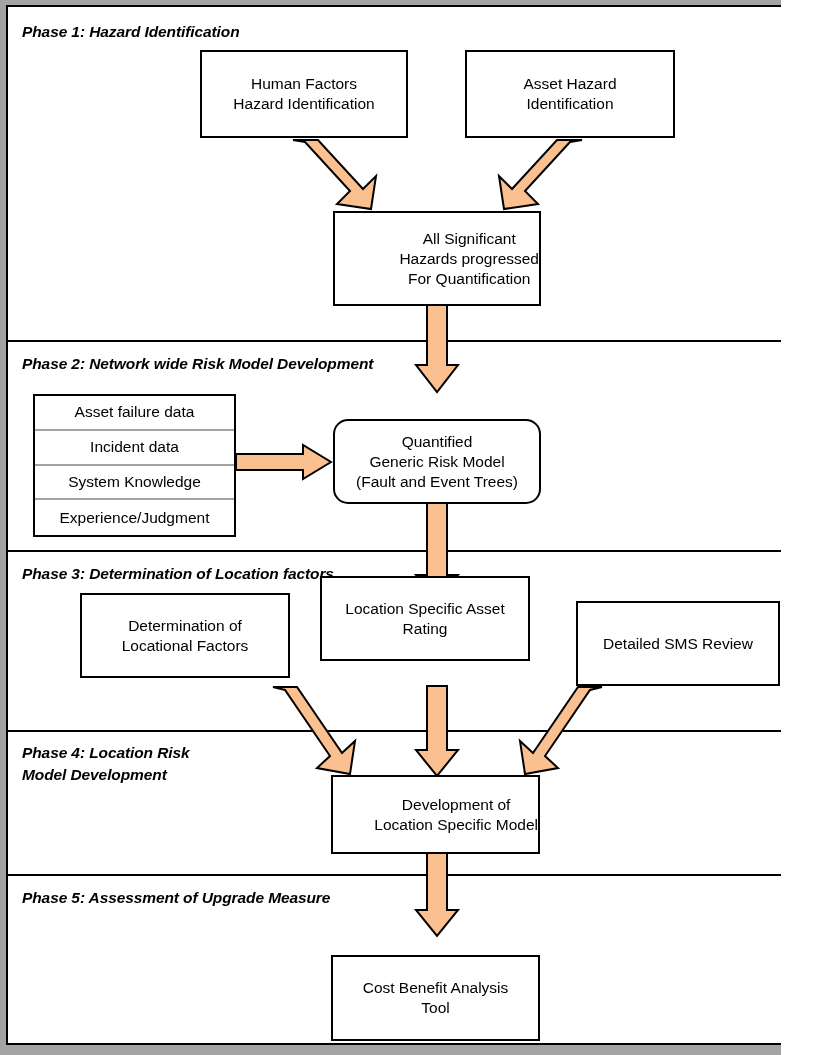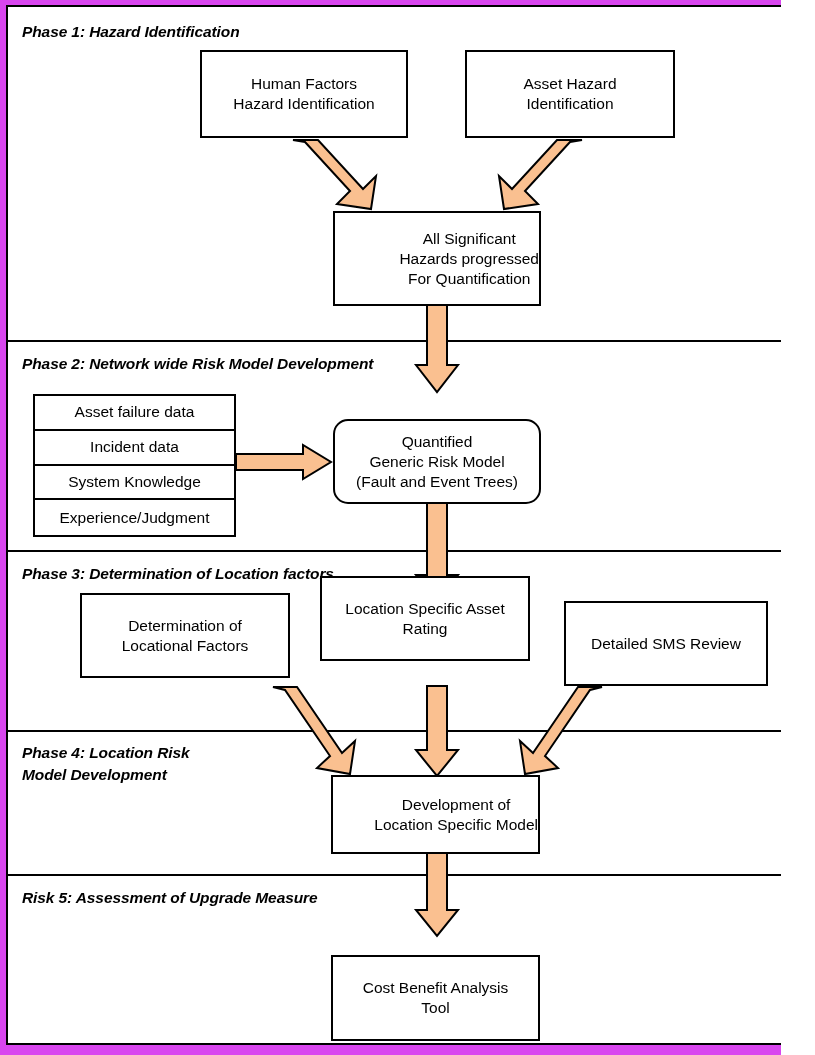--- a/index.html
+++ b/index.html
@@ -5,21 +5,21 @@
   html, body {
     margin: 0;
     padding: 0;
     background: #ffffff;
     font-family: "Liberation Sans", sans-serif;
   }
   #canvas {
     position: relative;
     width: 781px;
     height: 1055px;
-    background: #d946ef;
+    background: #a3a3a3;
     overflow: hidden;
   }
   
   .frame {
     position: absolute;
     left: 6px;
     top: 5px;
     width: 797px;
     height: 1040px;
     border: 2px solid #000000;
@@ -67,21 +67,21 @@
   .stack {
     position: absolute;
     border: 2px solid #000000;
     box-sizing: border-box;
     background: #ffffff;
     z-index: 3;
   }
   .stack-row {
     height: 34.75px;
     box-sizing: border-box;
-    border-bottom: 2px solid #000000;
+    border-bottom: 2px solid #a3a3a3;
     display: flex;
     align-items: center;
     justify-content: center;
     font-family: "Liberation Sans", sans-serif;
     font-size: 15.5px;
     color: #000000;
   }
   .stack-row:last-child { border-bottom: none; }
   
   .arrows {
@@ -173,32 +173,32 @@
   <div class="box" style="left:80px; top:593px; width:210px; height:85px;">
     <span class="txt">Determination of
 Locational Factors</span>
   </div>
 
   <div class="box" style="left:320px; top:576px; width:210px; height:85px;">
     <span class="txt">Location Specific Asset
 Rating</span>
   </div>
 
-  <div class="box" style="left:564px; top:601px; width:204px; height:85px;">
+  <div class="box" style="left:576px; top:601px; width:204px; height:85px;">
     <span class="txt">Detailed SMS Review</span>
   </div>
 
   <div class="phase-label" style="left:22px; top:742px;">Phase 4: Location Risk</div>
   <div class="phase-label" style="left:22px; top:764px;text-align:right;">Model Development</div>
 
   <div class="box" style="left:331px; top:775px; width:209px; height:79px;justify-content:flex-end;">
     <span class="txt">Development of
 Location Specific Model</span>
   </div>
 
-  <div class="phase-label" style="left:22px; top:887px;">Risk 5: Assessment of Upgrade Measure</div>
+  <div class="phase-label" style="left:22px; top:887px;">Phase 5: Assessment of Upgrade Measure</div>
 
   <div class="box" style="left:331px; top:955px; width:209px; height:86px;">
     <span class="txt">Cost Benefit Analysis
 Tool</span>
   </div>
 
 </div>
 
 </body></html>

